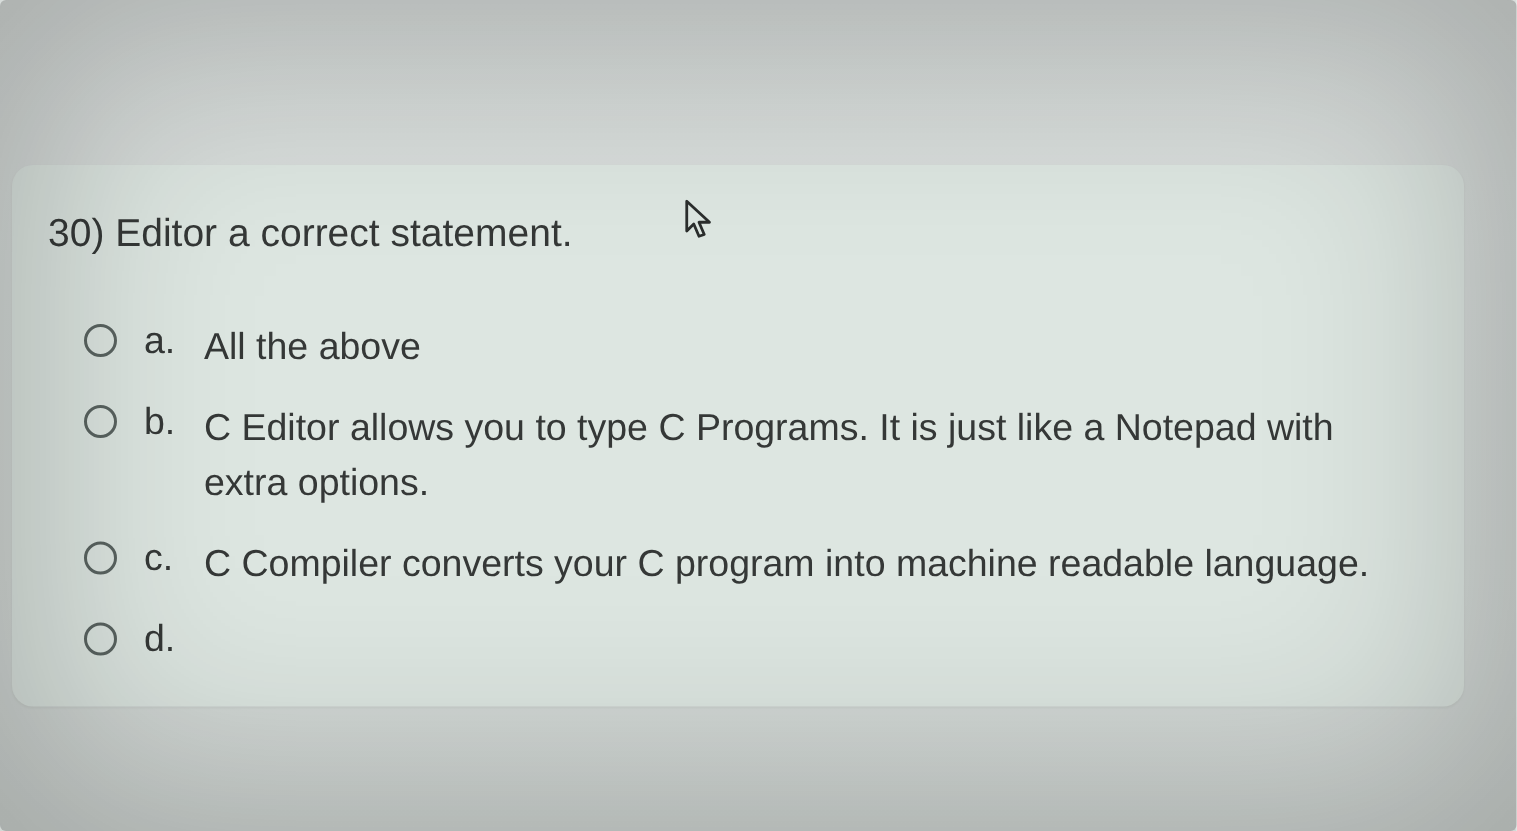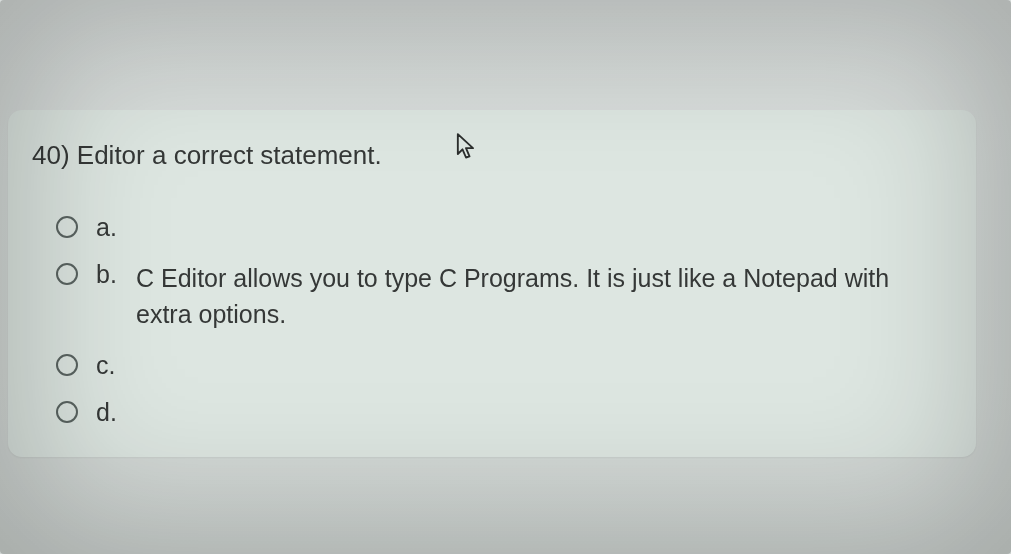--- a/index.html
+++ b/index.html
@@ -83,36 +83,38 @@
       pointer-events: none;
       box-shadow: inset 0 0 140px 30px rgba(0,0,0,0.22);
       border-radius: 4px;
     }
   </style>
 </head>
 <body>
 
 <div class="question-card">
   <div class="question-header">
-    <span>40)</span>
+    <span>30)</span>
     <span>Editor a correct statement.</span>
   </div>
   <div class="options-list">
     <div class="option-row">
       <div class="radio-circle"></div>
       <div class="option-letter">a.</div>
+      <div class="option-text">All the above</div>
     </div>
     <div class="option-row">
       <div class="radio-circle"></div>
       <div class="option-letter">b.</div>
       <div class="option-text">C Editor allows you to type C Programs. It is just like a Notepad with extra options.</div>
     </div>
     <div class="option-row">
       <div class="radio-circle"></div>
       <div class="option-letter">c.</div>
+      <div class="option-text">C Compiler converts your C program into machine readable language.</div>
     </div>
     <div class="option-row">
       <div class="radio-circle"></div>
       <div class="option-letter">d.</div>
     </div>
   </div>
 </div>
 
 <div class="cursor-icon">
   <svg viewBox="0 0 16 24" xmlns="http://www.w3.org/2000/svg">

